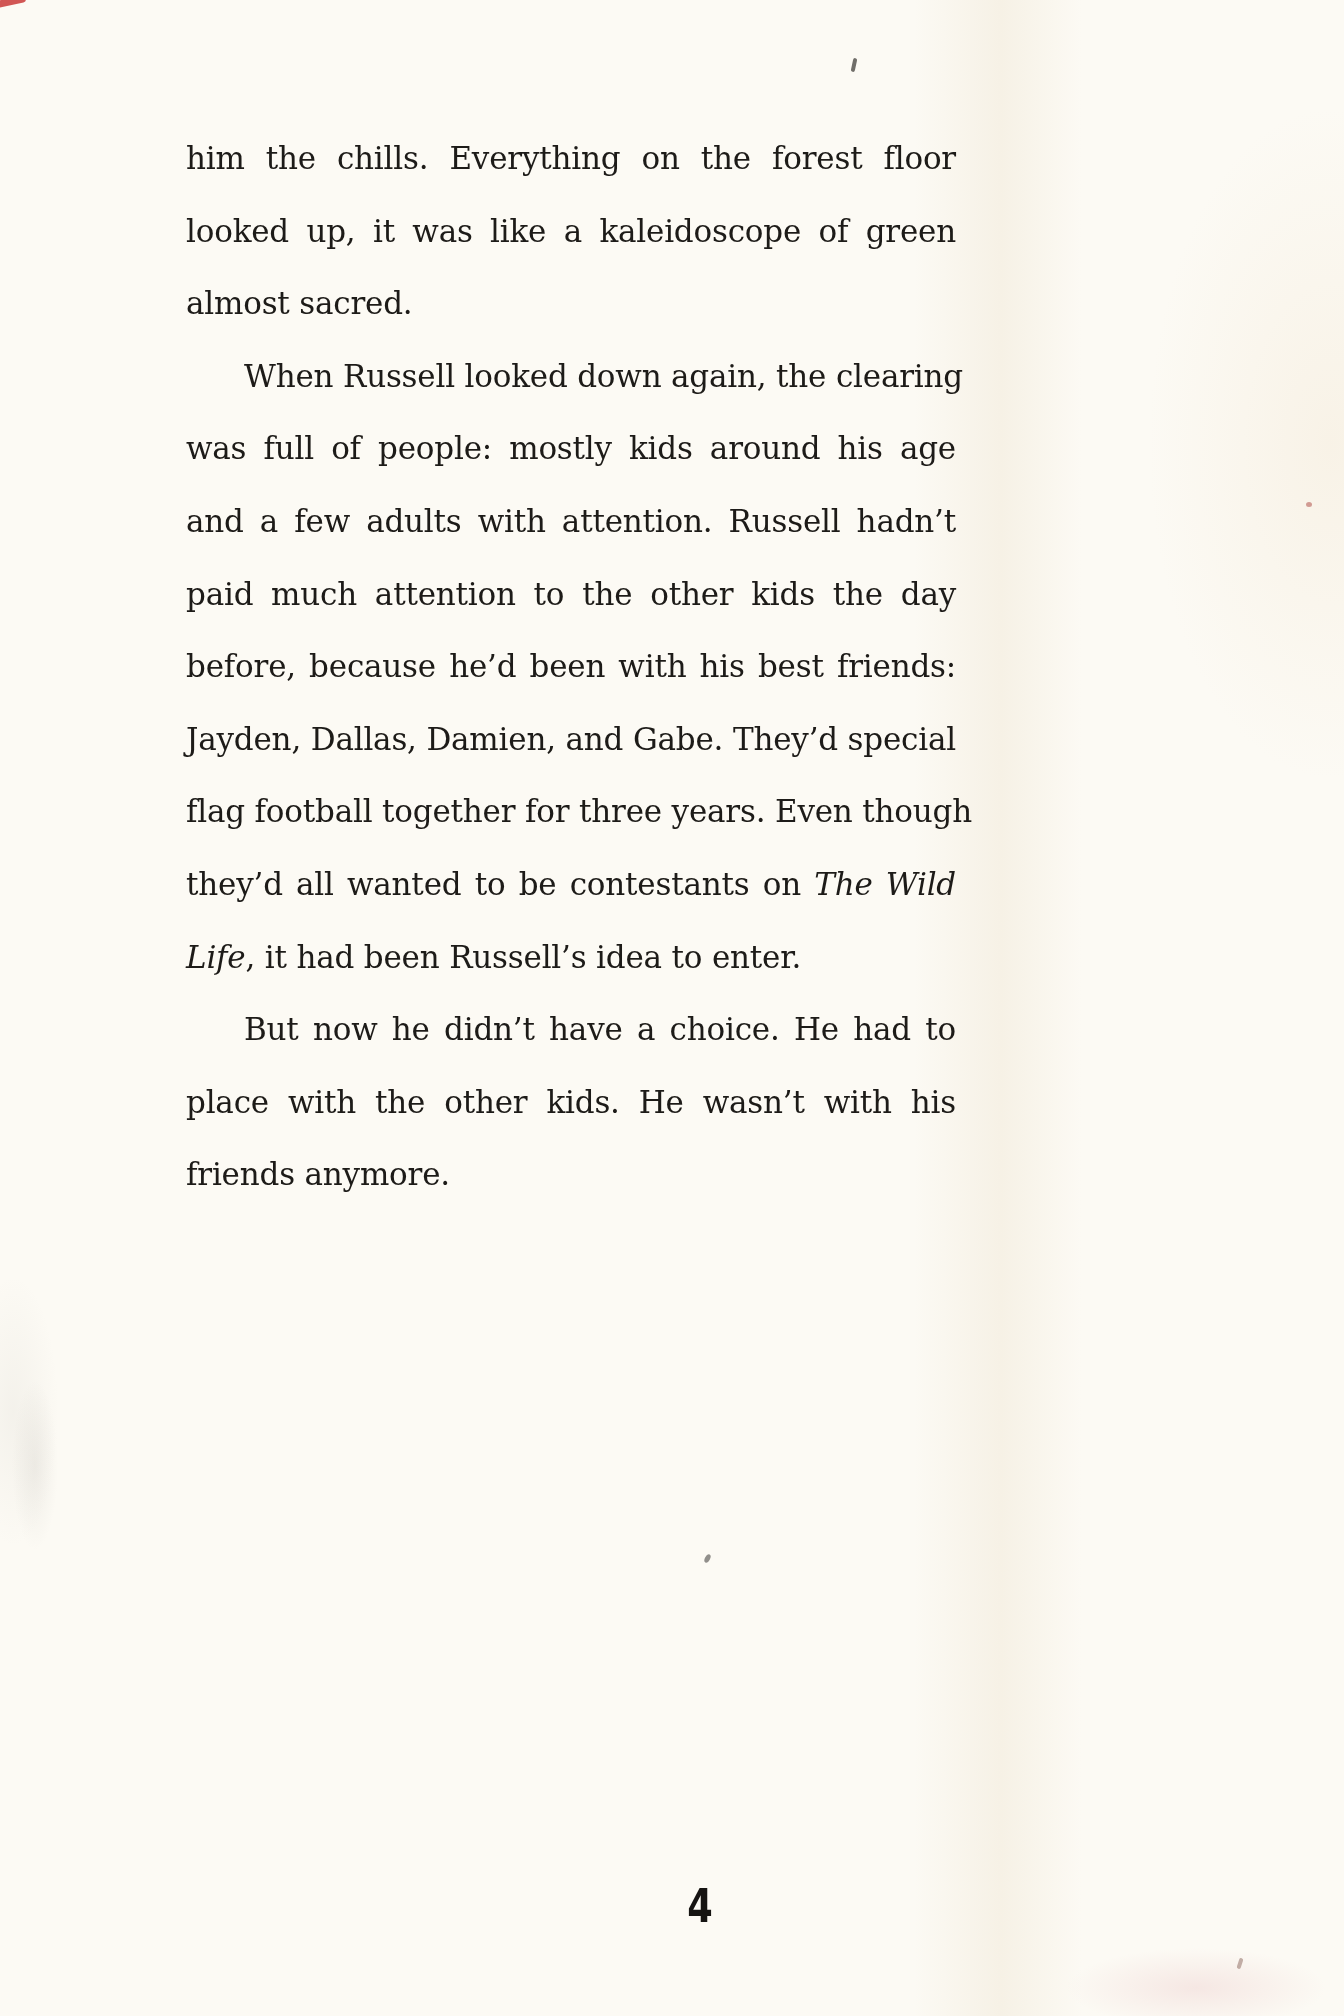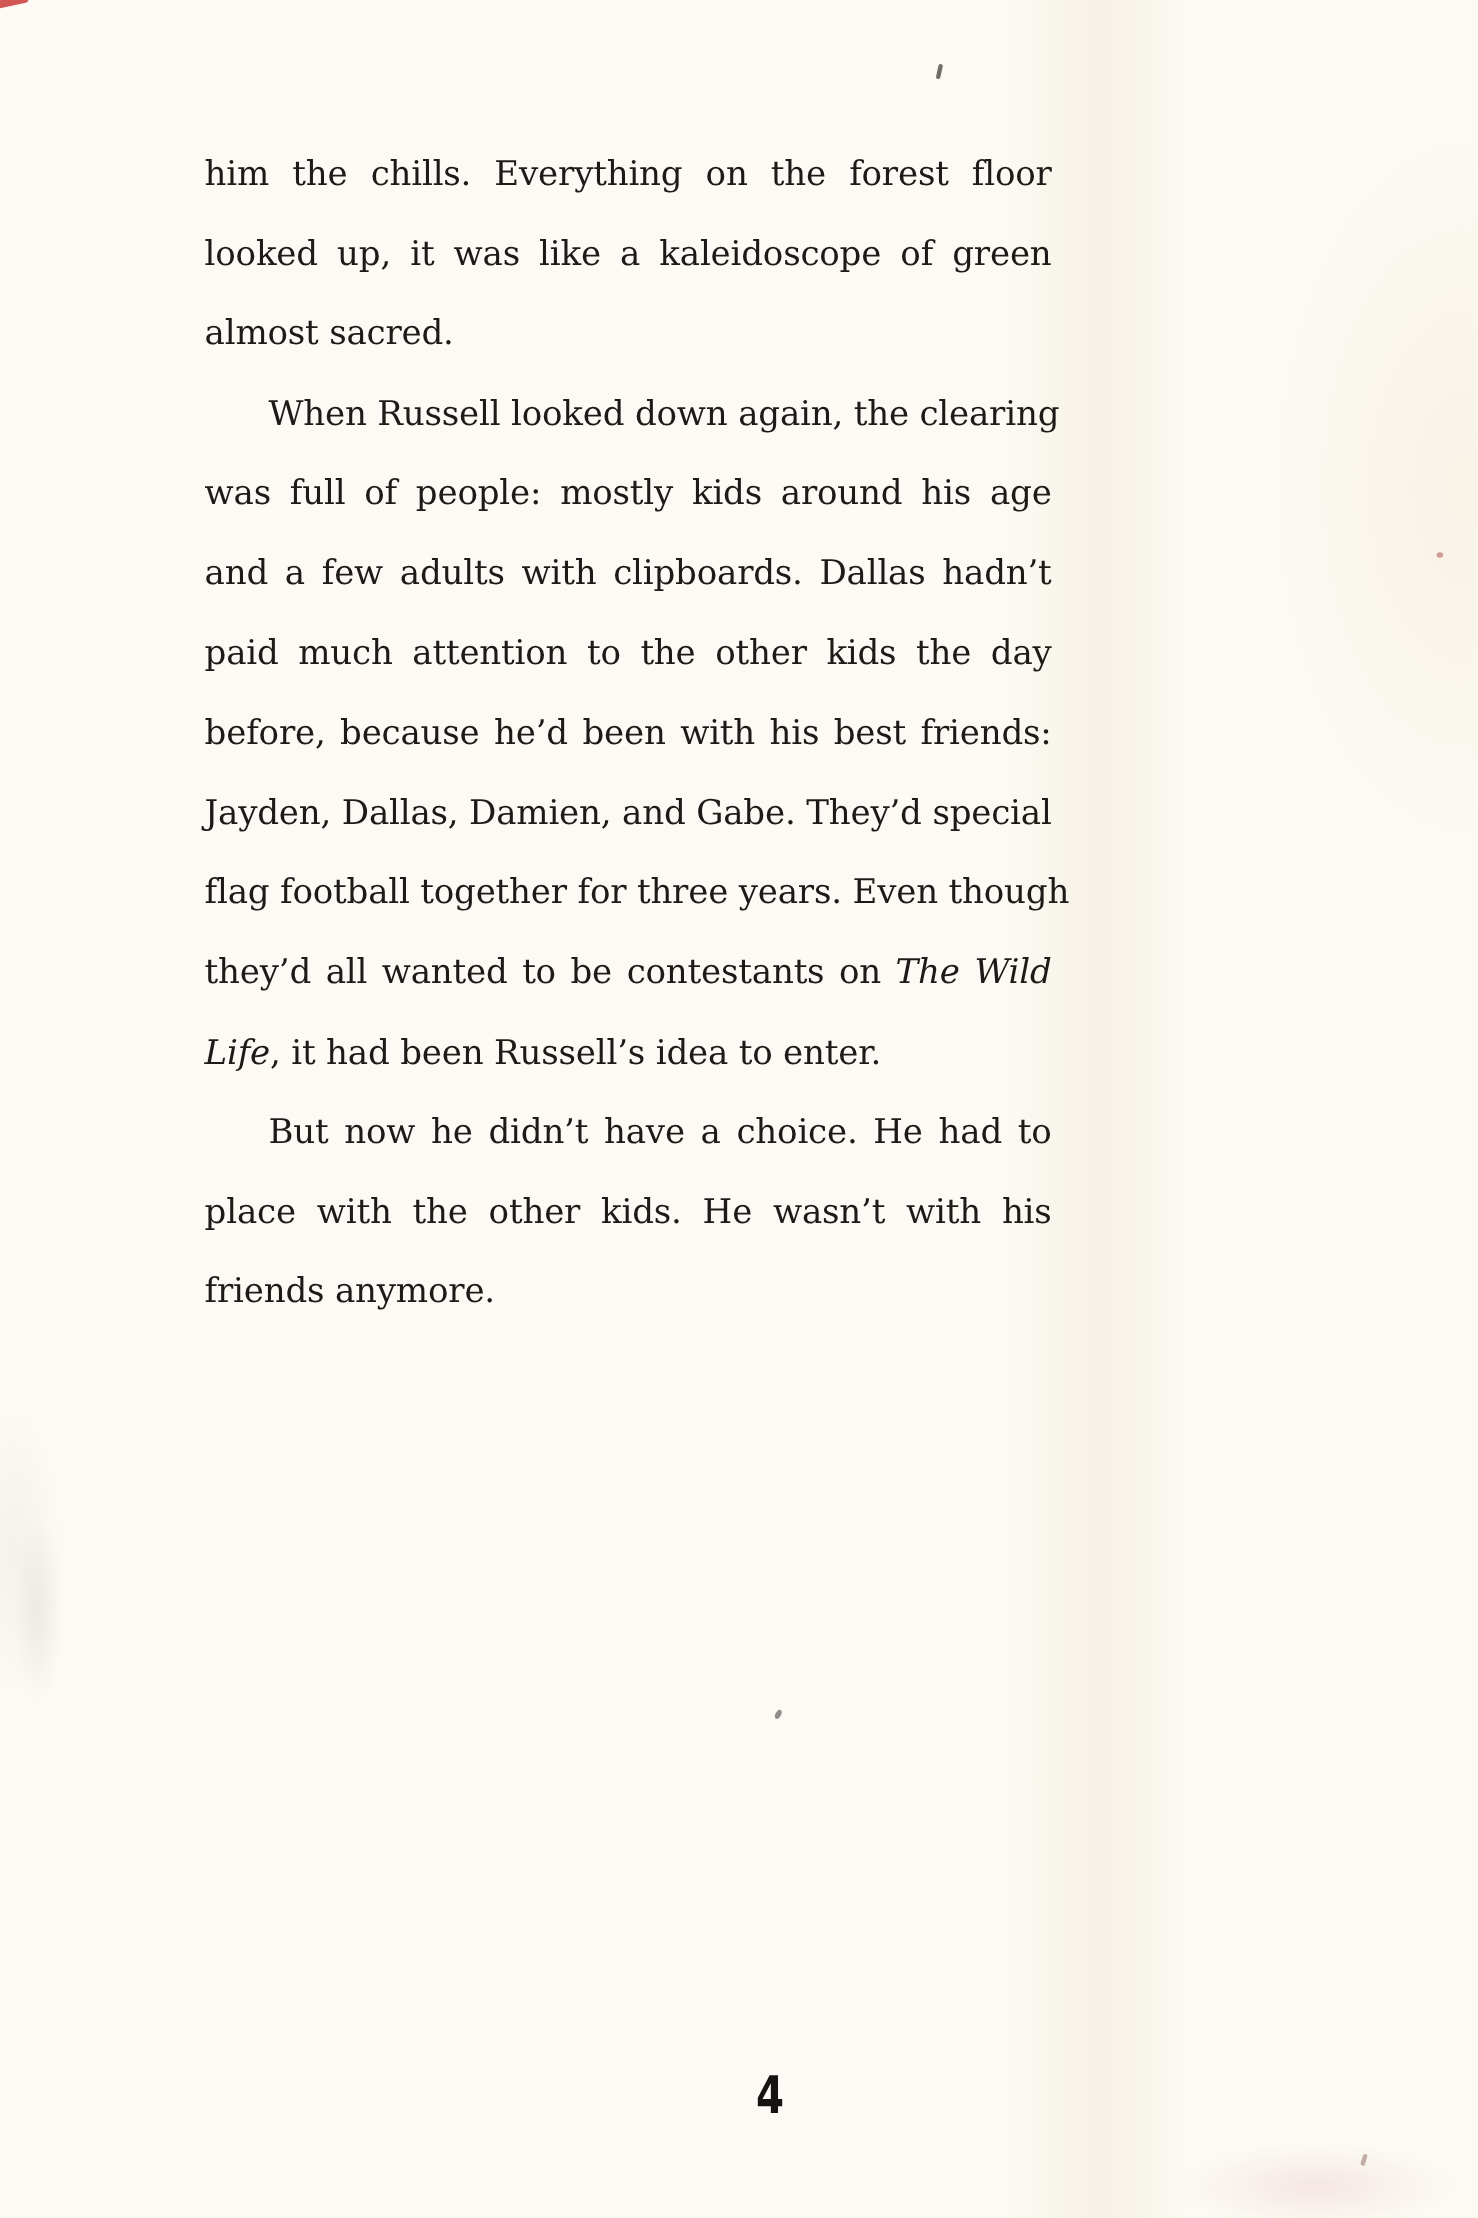--- a/index.html
+++ b/index.html
@@ -98,21 +98,21 @@
 
     <section>
       <div class="line">him the chills. Everything on the forest floor</div>
       <div class="line">looked up, it was like a kaleidoscope of green</div>
       <div class="line line--last">almost sacred.</div>
     </section>
 
     <section>
       <div class="line line--indent">When Russell looked down again, the clearing</div>
       <div class="line">was full of people: mostly kids around his age</div>
-      <div class="line">and a few adults with clipboards. Dallas hadn’t</div>
+      <div class="line">and a few adults with attention. Russell hadn’t</div>
       <div class="line">paid much attention to the other kids the day</div>
       <div class="line">before, because he’d been with his best friends:</div>
       <div class="line">Jayden, Dallas, Damien, and Gabe. They’d special</div>
       <div class="line">flag football together for three years. Even though</div>
       <div class="line"><span>they’d all wanted to be contestants on </span><em>The Wild</em></div>
       <div class="line line--last"><em>Life</em><span>, it had been Russell’s idea to enter.</span></div>
     </section>
 
     <section>
       <div class="line line--indent">But now he didn’t have a choice. He had to</div>

